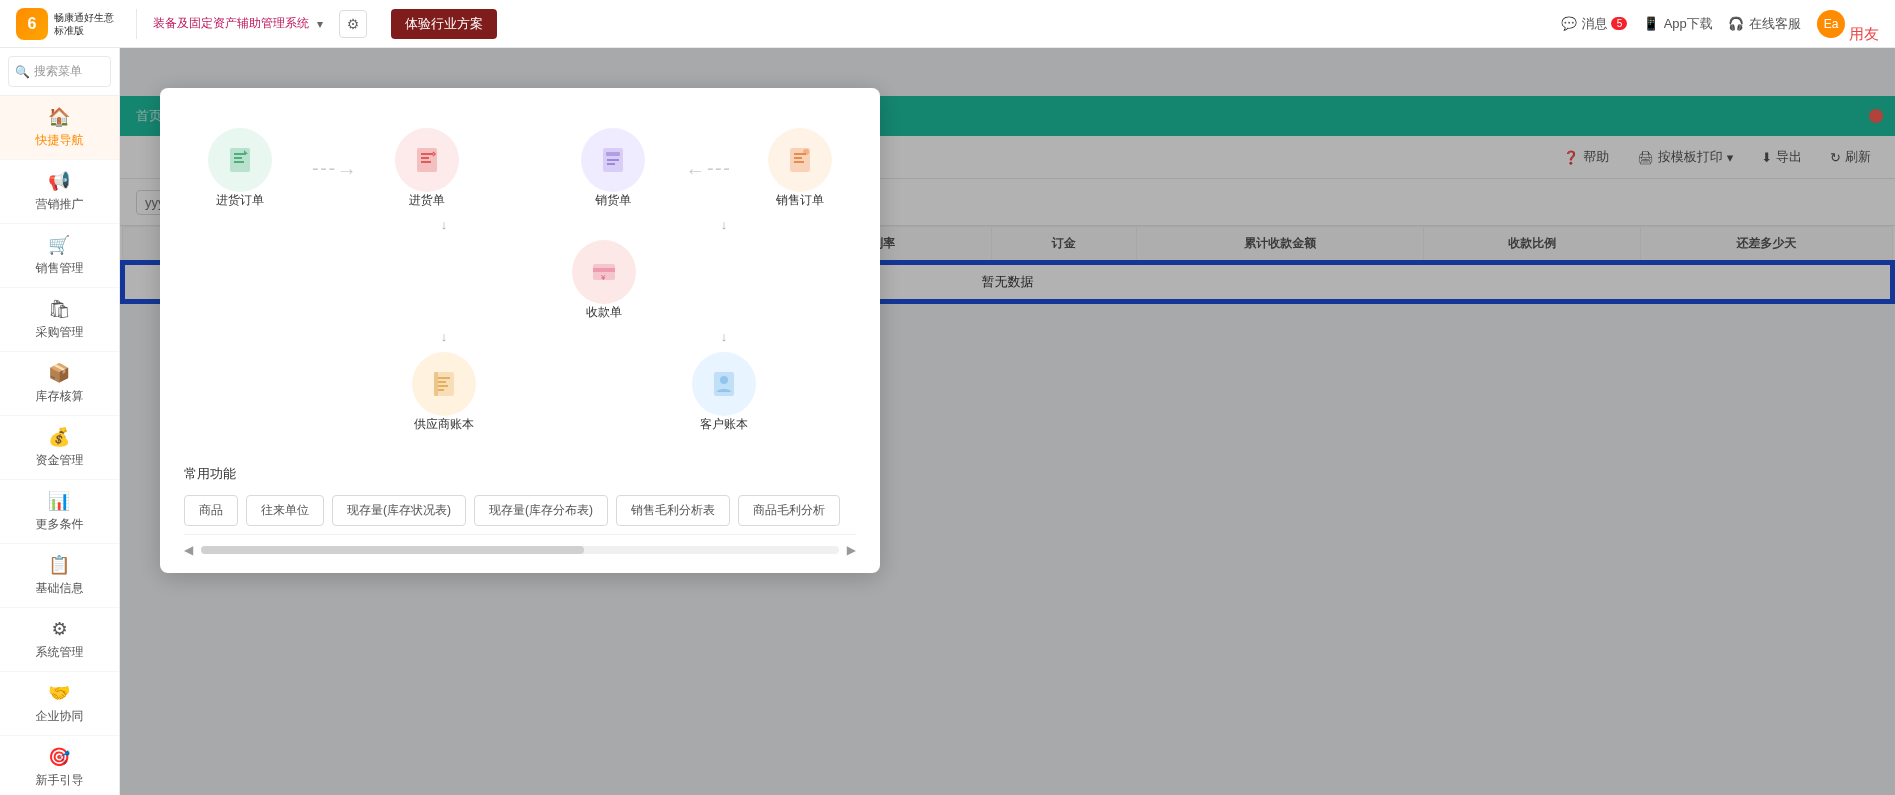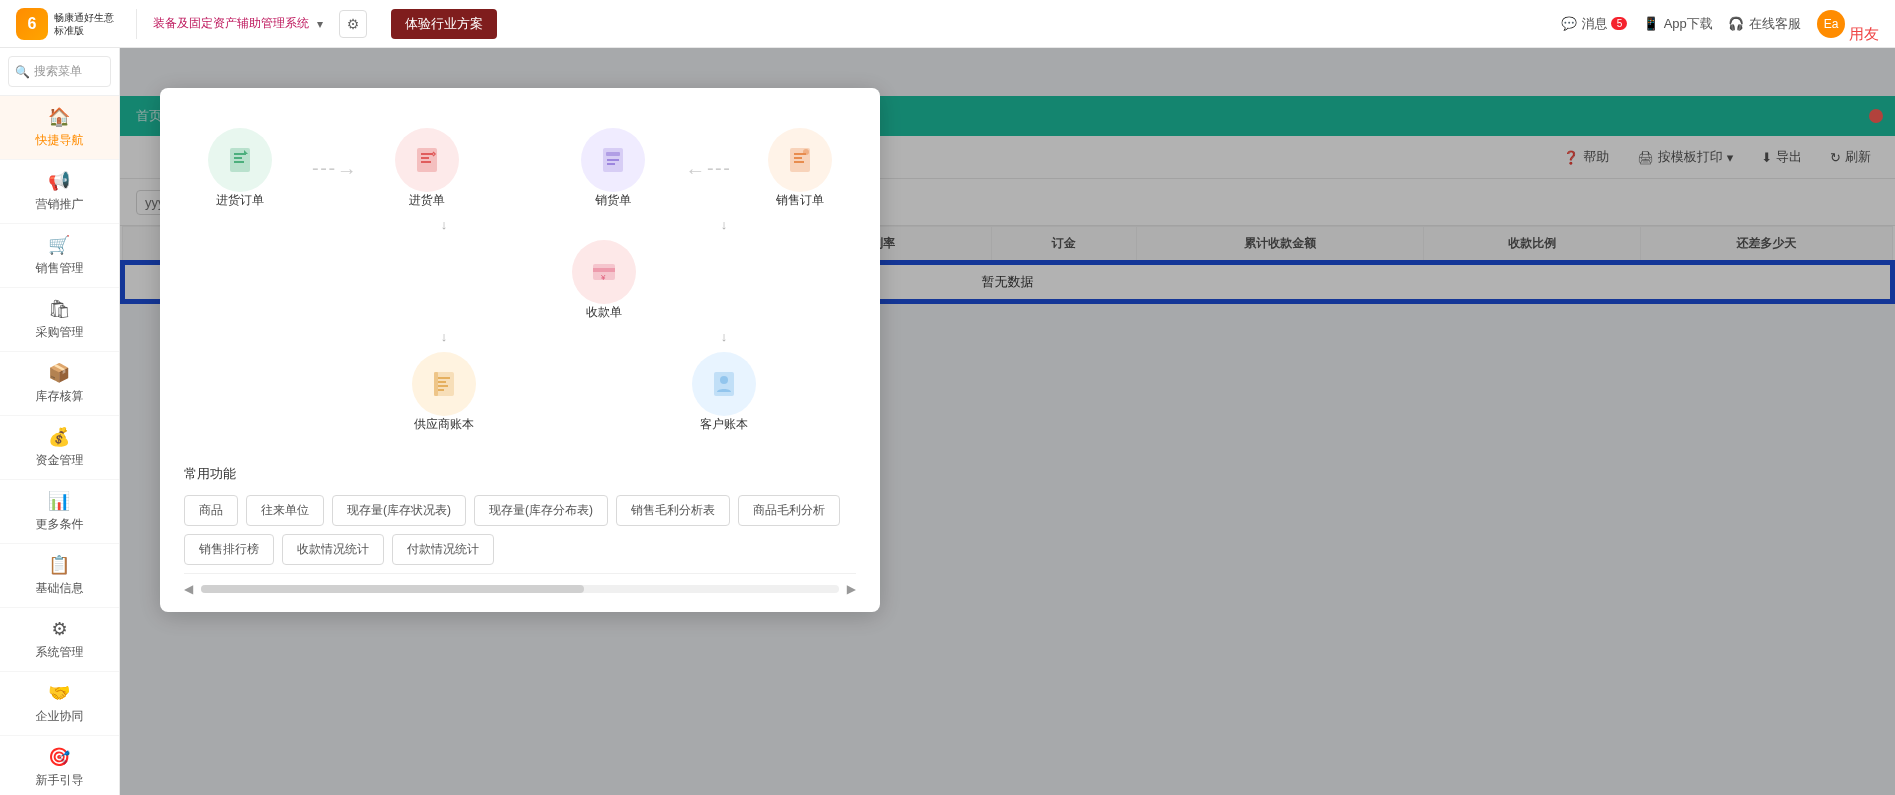--- a/index.html
+++ b/index.html
@@ -628,25 +628,20 @@
     <div class="common-functions">
       <h3>常用功能</h3>
       <div class="func-buttons">
         <button class="func-btn">商品</button>
         <button class="func-btn">往来单位</button>
         <button class="func-btn">现存量(库存状况表)</button>
         <button class="func-btn">现存量(库存分布表)</button>
         <button class="func-btn">销售毛利分析表</button>
         <button class="func-btn">商品毛利分析</button>
       </div>
-      <div class="func-buttons">
-        <button class="func-btn">销售排行榜</button>
-        <button class="func-btn">收款情况统计</button>
-        <button class="func-btn">付款情况统计</button>
-      </div>
     </div>
 
     <div class="scroll-bar-area">
       <span class="scroll-arrow">◀</span>
       <div class="scroll-track">
         <div class="scroll-thumb"></div>
       </div>
       <span class="scroll-arrow">▶</span>
     </div>
   </div>

